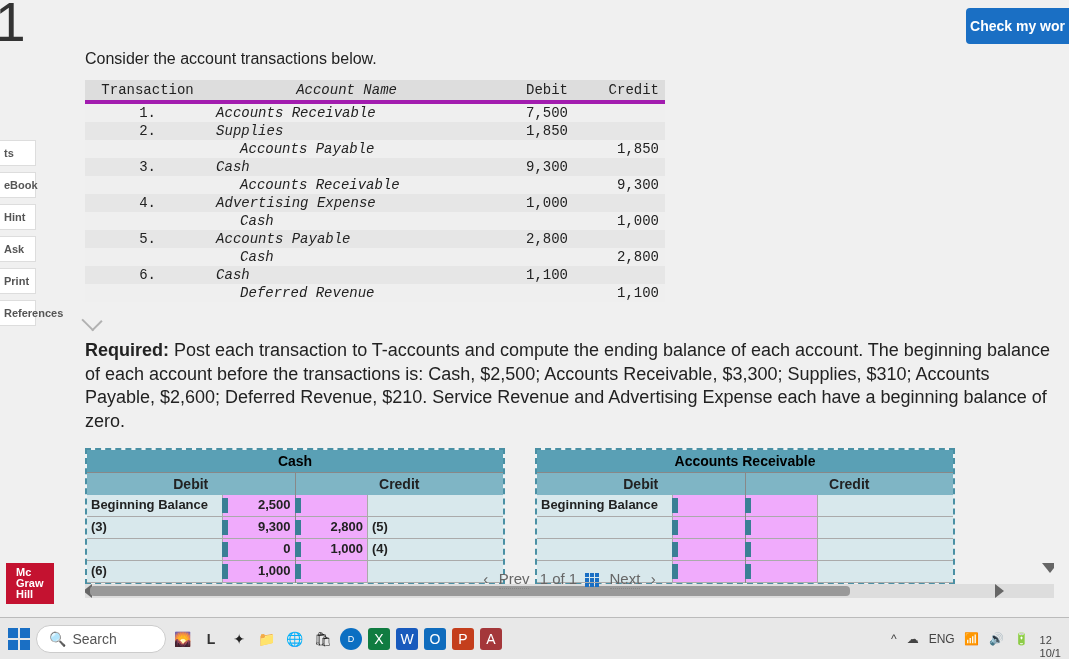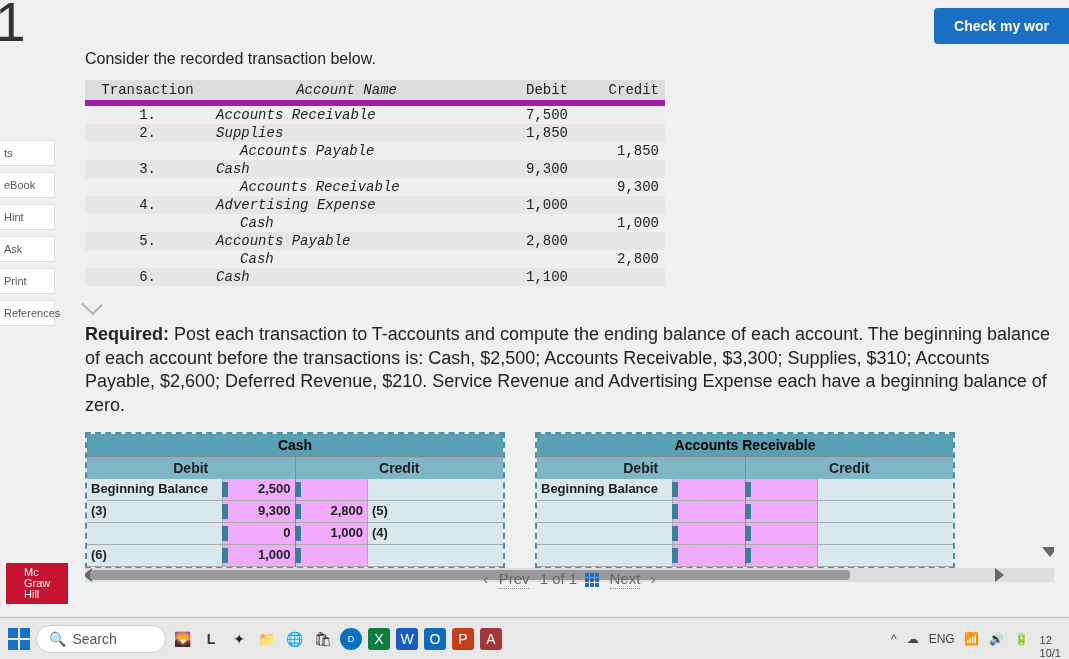--- a/index.html
+++ b/index.html
@@ -21,31 +21,32 @@
     font-size: 55px;
     font-weight: 400;
     color: #333;
   }
   .check-btn {
     position: absolute;
     top: 8px;
     right: 0;
     background: #1a6fc4;
     color: #fff;
-    padding: 10px 20px;
+    padding: 10px 4px;
     font-weight: bold;
     font-size: 14px;
     border-radius: 4px 0 0 4px;
     cursor: pointer;
   }
   .sidebar {
     position: absolute;
     left: 0;
     top: 140px;
-    width: 55px;
+    width: 36px;
+    font-weight: bold;
   }
   .side-item {
     background: #fff;
     border: 1px solid #ddd;
     border-left: none;
     padding: 6px 4px;
     font-size: 11px;
     color: #555;
     margin-bottom: 6px;
     text-align: left;
@@ -62,21 +63,21 @@
     margin-bottom: 12px;
   }
   .journal {
     border-collapse: collapse;
     width: 580px;
     font-family: "Courier New", monospace;
     font-size: 14px;
   }
   .journal th {
     background: #ddd;
-    border-bottom: 6px solid #a21caf;
+    border-bottom: 4px solid #a21caf;
     font-weight: normal;
     padding: 2px 6px;
     font-family: "Courier New", monospace;
   }
   .journal td {
     padding: 1px 6px;
     background: #eee;
   }
   .journal .txn { text-align: center; width: 110px; }
   .journal .acct { width: 240px; font-style: italic; }
@@ -158,22 +159,22 @@
      linear-gradient(#1a6fc4,#1a6fc4), linear-gradient(#1a6fc4,#1a6fc4),
      linear-gradient(#1a6fc4,#1a6fc4), linear-gradient(#1a6fc4,#1a6fc4),
      linear-gradient(#1a6fc4,#1a6fc4), linear-gradient(#1a6fc4,#1a6fc4),
      linear-gradient(#1a6fc4,#1a6fc4);
      background-size:4px 4px; background-repeat:no-repeat;
      background-position: 0 0, 5px 0, 10px 0, 0 5px, 5px 5px, 10px 5px, 0 10px, 5px 10px, 10px 10px;
      vertical-align:middle;
   }
   .mgh {
     position:absolute; left:6px; bottom:55px;
-    background:#c41230; color:#fff; font-weight:normal;
-    font-size:11px; line-height:1; padding:4px 18px;
+    background:#c41230; color:#fff; font-weight:bold;
+    font-size:11px; line-height:1; padding:4px 10px;
   }
   
   .taskbar {
     position:absolute; left:0; right:0; bottom:0; height:42px;
     background:#e8e8e8; border-top:1px solid #bbb;
     display:flex; align-items:center; padding:0 8px; gap:6px;
   }
   .win-icon {
     width:22px; height:22px; display:grid; grid-template:1fr 1fr/1fr 1fr; gap:2px;
   }
@@ -198,21 +199,21 @@
 <div class="sidebar">
   <div class="side-item">ts</div>
   <div class="side-item">eBook</div>
   <div class="side-item">Hint</div>
   <div class="side-item">Ask</div>
   <div class="side-item">Print</div>
   <div class="side-item">References</div>
 </div>
 
 <div class="main">
-  <div class="instr">Consider the recorded transaction below.</div>
+  <div class="instr">Consider the account transactions below.</div>
 
   <table class="journal">
     <thead>
       <tr>
         <th class="txn">Transaction</th>
         <th class="acct">Account Name</th>
         <th class="num">Debit</th>
         <th class="num">Credit</th>
       </tr>
     </thead>
@@ -269,20 +270,26 @@
           <td class="txn"></td>
           <td class="acct indent">Cash</td>
           <td class="num"></td>
           <td class="num">2,800</td>
         </tr>
         <tr>
           <td class="txn">6.</td>
           <td class="acct">Cash</td>
           <td class="num">1,100</td>
           <td class="num"></td>
+        </tr>
+        <tr>
+          <td class="txn"></td>
+          <td class="acct indent">Deferred Revenue</td>
+          <td class="num"></td>
+          <td class="num">1,100</td>
         </tr>
       </tbody>
   </table>
 
   <div class="req-block">
     <span class="cursor-arrow"></span><br>
     <span class="req-title">Required:</span>
     <span>Post each transaction to T-accounts and compute the ending balance of each account. The beginning balance of each account before the transactions is: Cash, $2,500; Accounts Receivable, $3,300; Supplies, $310; Accounts Payable, $2,600; Deferred Revenue, $210. Service Revenue and Advertising Expense each have a beginning balance of zero.</span>
   </div>
 

